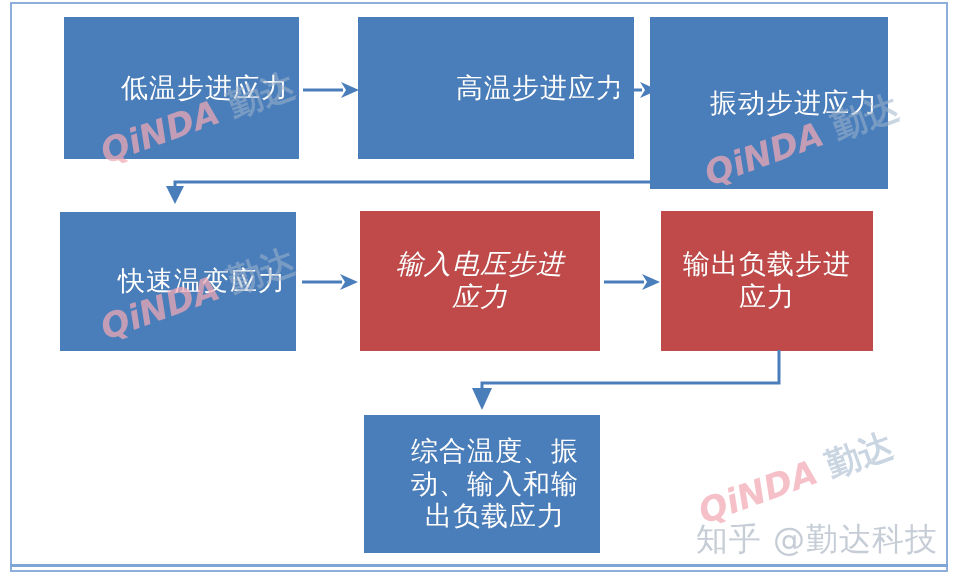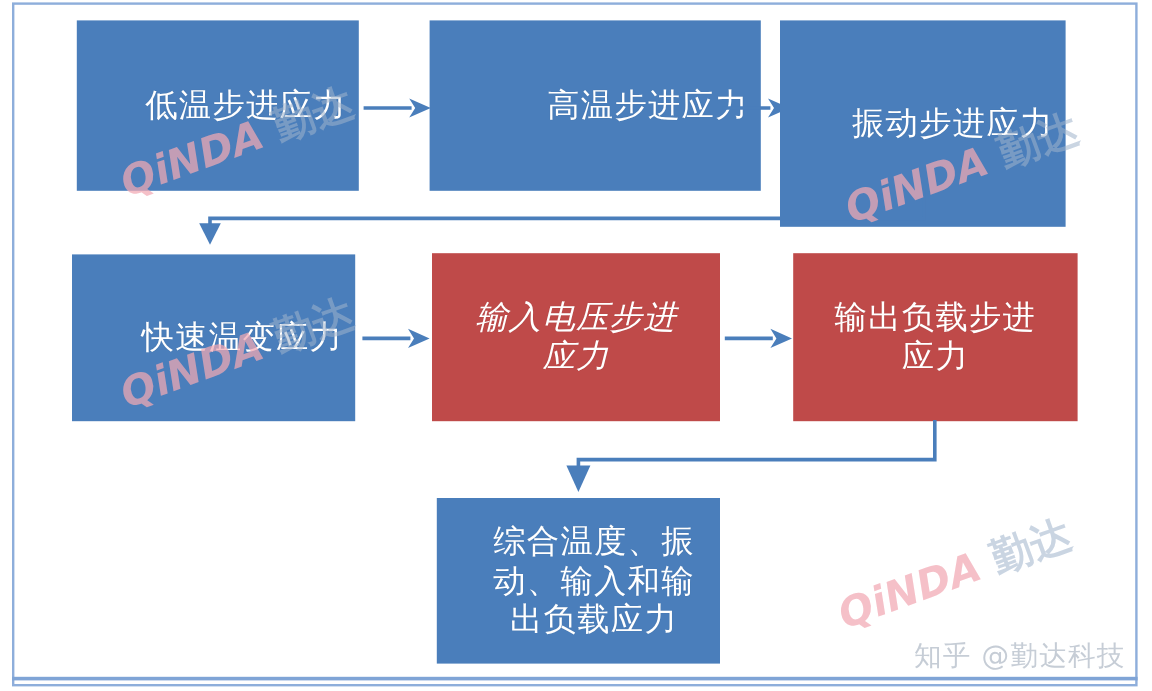--- a/index.html
+++ b/index.html
@@ -85,21 +85,21 @@
   }
   .wm-1 { left: 96px;  top: 96px;  transform: rotate(-20deg);  font-size: 34px; }
   .wm-2 { left: 700px; top: 118px; transform: rotate(-20deg);  font-size: 34px; }
   .wm-3 { left: 96px;  top: 272px; transform: rotate(-20deg);  font-size: 34px; }
   .wm-4 { left: 694px; top: 456px; transform: rotate(-20deg);  font-size: 34px; }
 
   .zhihu {
     position: absolute;
     right: 22px;
     bottom: 14px;
-    font-size: 23px;
+    font-size: 32px;
     color: #C6CDD6;
     font-family: "DejaVu Sans", sans-serif;
     white-space: nowrap;
     letter-spacing: 1px;
   }
 </style>
 </head>
 <body>
 
 <div id="canvas">
@@ -155,21 +155,21 @@
     <span style="max-width:180px;">输入电压步进应力</span>
   </div>
 
   <div class="h-arrow" style="left:604px; top:272px; width:56px;">
     <svg width="56" height="20" viewBox="0 0 56 20">
       <line x1="0" y1="10" x2="40" y2="10" stroke="#4A7EBB" stroke-width="3"></line>
       <polygon points="38,2 56,10 38,18 43,10" fill="#4A7EBB"></polygon>
     </svg>
   </div>
 
-  <div class="node red" style="left:661px; top:211px; width:237px; height:140px;">
+  <div class="node red" style="left:661px; top:211px; width:212px; height:140px;">
     <span style="max-width:180px;">输出负载步进应力</span>
   </div>
 
   <div class="elbow" style="left:468px; top:350px; width:330px; height:66px;">
     <svg width="330" height="66" viewBox="0 0 330 66">
       <path d="M 311 0 L 311 33 L 14 33 L 14 40" fill="none" stroke="#4A7EBB" stroke-width="3"></path>
       <polygon points="4,38 24,38 14,60" fill="#4A7EBB"></polygon>
     </svg>
   </div>
 

